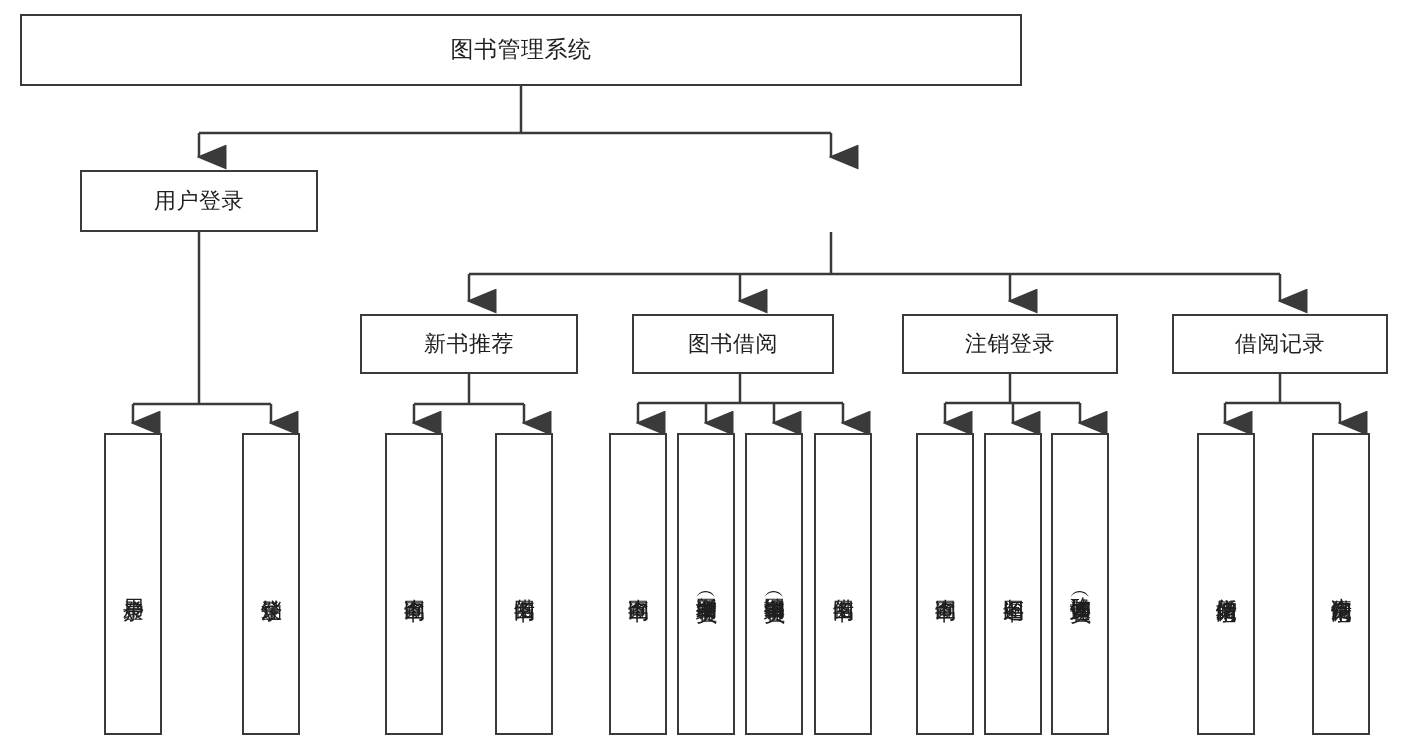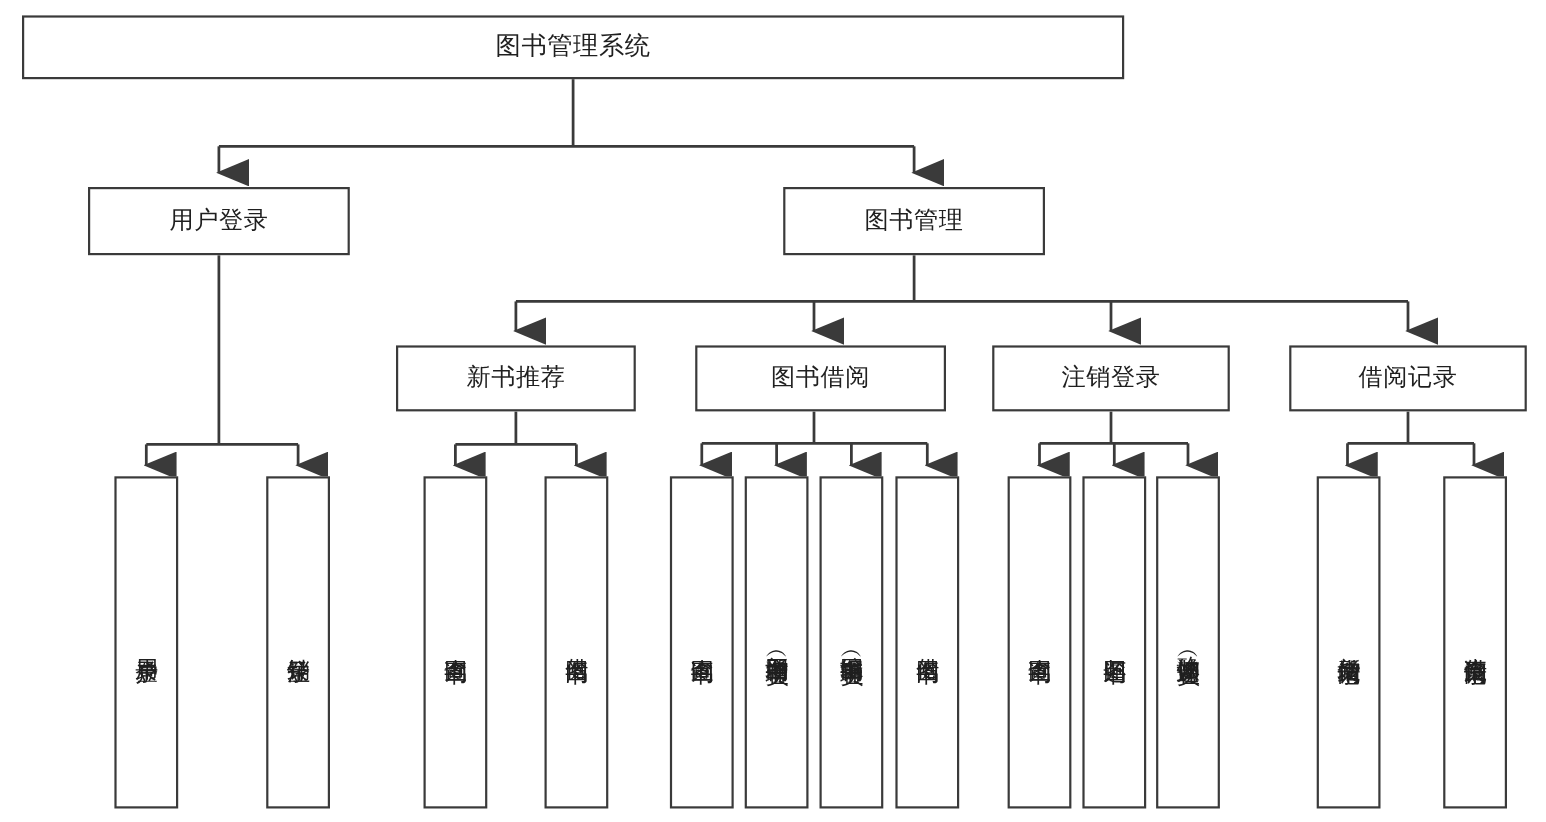--- a/index.html
+++ b/index.html
@@ -120,35 +120,32 @@
       <path d="M 1013 403 L 1013 423" marker-end="url(#arrow)"></path>
       <path d="M 1080 403 L 1080 423" marker-end="url(#arrow)"></path>
 
       <path d="M 1280 374 L 1280 403"></path>
       <path d="M 1225 403 L 1340 403"></path>
       <path d="M 1225 403 L 1225 423" marker-end="url(#arrow)"></path>
       <path d="M 1340 403 L 1340 423" marker-end="url(#arrow)"></path>
     </g>
   </svg>
 
-  <div class="node h root" style="left:20px; top:14px; width:1002px; height:58px;">
+  <div class="node h root" style="left:20px; top:14px; width:1002px; height:72px;">
     <span>图书管理系统</span>
   </div>
 
   <div class="node h" style="left:80px; top:170px; width:238px; height:62px;">
     <span>用户登录</span>
   </div>
-  <div class="node h" style="left:712px; top:170px; width:238px; height:62px;">
-    <span>图书管理</span>
-  </div>
 
   <div class="node h" style="left:360px; top:314px; width:218px; height:60px;">
     <span>新书推荐</span>
   </div>
-  <div class="node h" style="left:632px; top:314px; width:228px; height:60px;">
+  <div class="node h" style="left:632px; top:314px; width:202px; height:60px;">
     <span>图书借阅</span>
   </div>
   <div class="node h" style="left:902px; top:314px; width:216px; height:60px;">
     <span>注销登录</span>
   </div>
   <div class="node h" style="left:1172px; top:314px; width:216px; height:60px;">
     <span>借阅记录</span>
   </div>
 
   <div class="leaf" style="left:104px; top:433px; width:58px; height:302px;">

